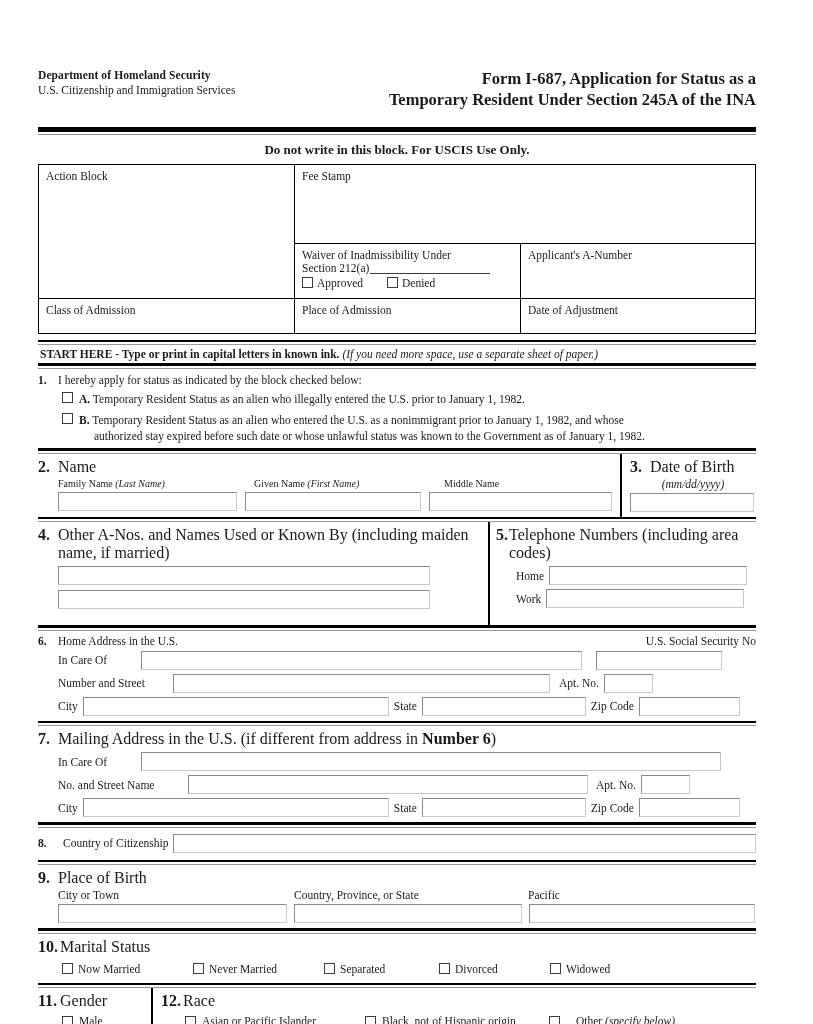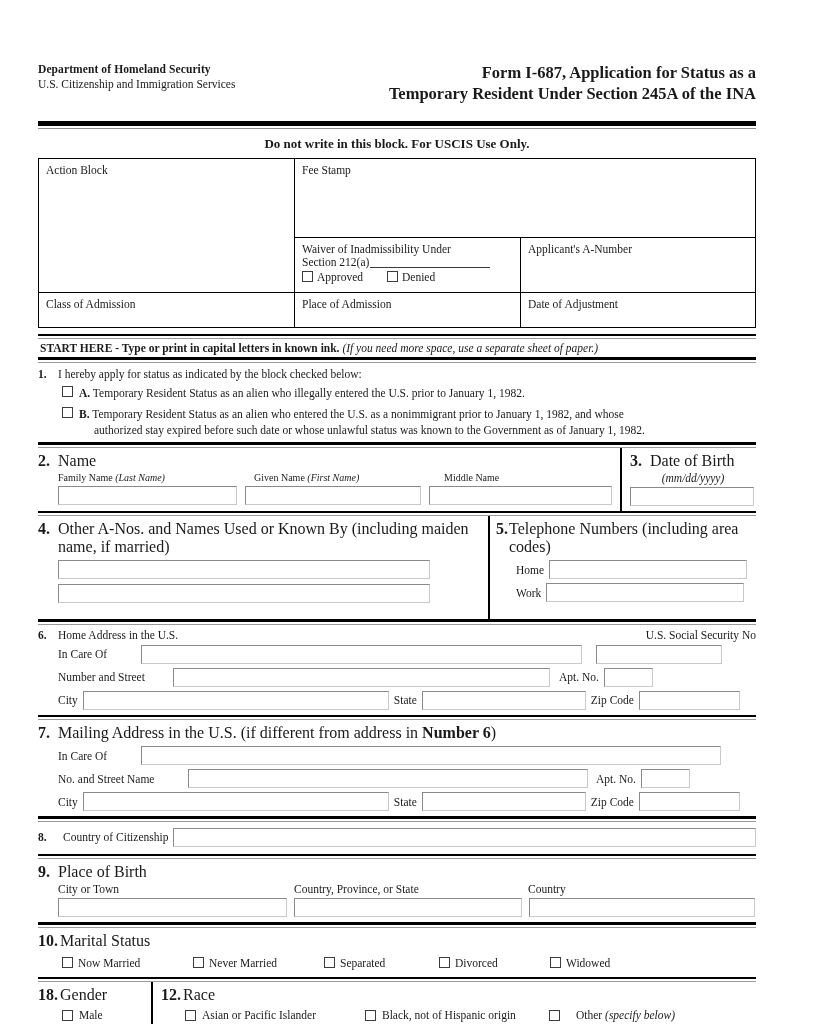--- a/index.html
+++ b/index.html
@@ -7,21 +7,21 @@
   body {
     width: 813px; height: 1024px;
     background: #ffffff;
     font-family: "Liberation Serif", "DejaVu Serif", serif;
     color: #1a1a1a;
     overflow: hidden;
   }
   .page { position: absolute; left: 38px; top: 0; width: 718px; }
 
   
-  .header { display: flex; justify-content: space-between; align-items: flex-start; padding-top: 51px; margin-top: 11px; }
+  .header { display: flex; justify-content: space-between; align-items: flex-start; padding-top: 68px; }
   .agency { line-height: 1.28; }
   .agency .l1 { font-weight: bold; font-size: 11.5px; letter-spacing: .1px; }
   .agency .l2 { font-size: 11.5px; }
   .title { text-align: right; font-weight: bold; font-size: 16.5px; line-height: 1.3; }
 
   
   .rule-thick { height: 5px; background: #000; }
   .rule-thin  { height: 1px; background: #8c8c8c; }
   .rule-med   { height: 2.5px; background: #000; }
   .rule-hair  { height: 1px; background: #9a9a9a; }
@@ -322,21 +322,21 @@
   <div class="rule-hair"></div>
 
   <div class="sec">
     <div class="numrow">
       <span class="num">9.</span>
       <span>Place of Birth</span>
     </div>
     <div style="display:flex; padding-left:20px; margin-top:2px; font-size:11.5px;">
       <span style="width:236px">City or Town</span>
       <span style="width:234px">Country, Province, or State</span>
-      <span>Country</span>
+      <span>Pacific</span>
     </div>
     <div style="display:flex; gap:7px; padding-left:20px; margin-top:3px;">
       <div class="fld" style="width:229px"></div>
       <div class="fld" style="width:228px"></div>
       <div class="fld" style="width:226px"></div>
     </div>
   </div>
 
   <div class="rule-med"></div>
   <div class="gap2"></div>
@@ -371,21 +371,21 @@
     </div>
   </div>
 
   <div class="rule-med"></div>
   <div class="gap2"></div>
   <div class="rule-hair"></div>
 
   <div class="split">
     <div class="colL sec" style="width:115px;">
       <div class="numrow">
-        <span class="num" style="width:22px">18.</span>
+        <span class="num" style="width:22px">11.</span>
         <span>Gender</span>
       </div>
       <div style="display:flex; align-items:center; gap:6px; margin:5px 0 0 24px; font-size:11.5px;">
         <span class="cb"></span>
         <span>Male</span>
       </div>
       <div style="display:flex; align-items:center; gap:6px; margin:4px 0 4px 24px; font-size:11.5px;">
         <span class="cb"></span>
         <span>Female</span>
       </div>

